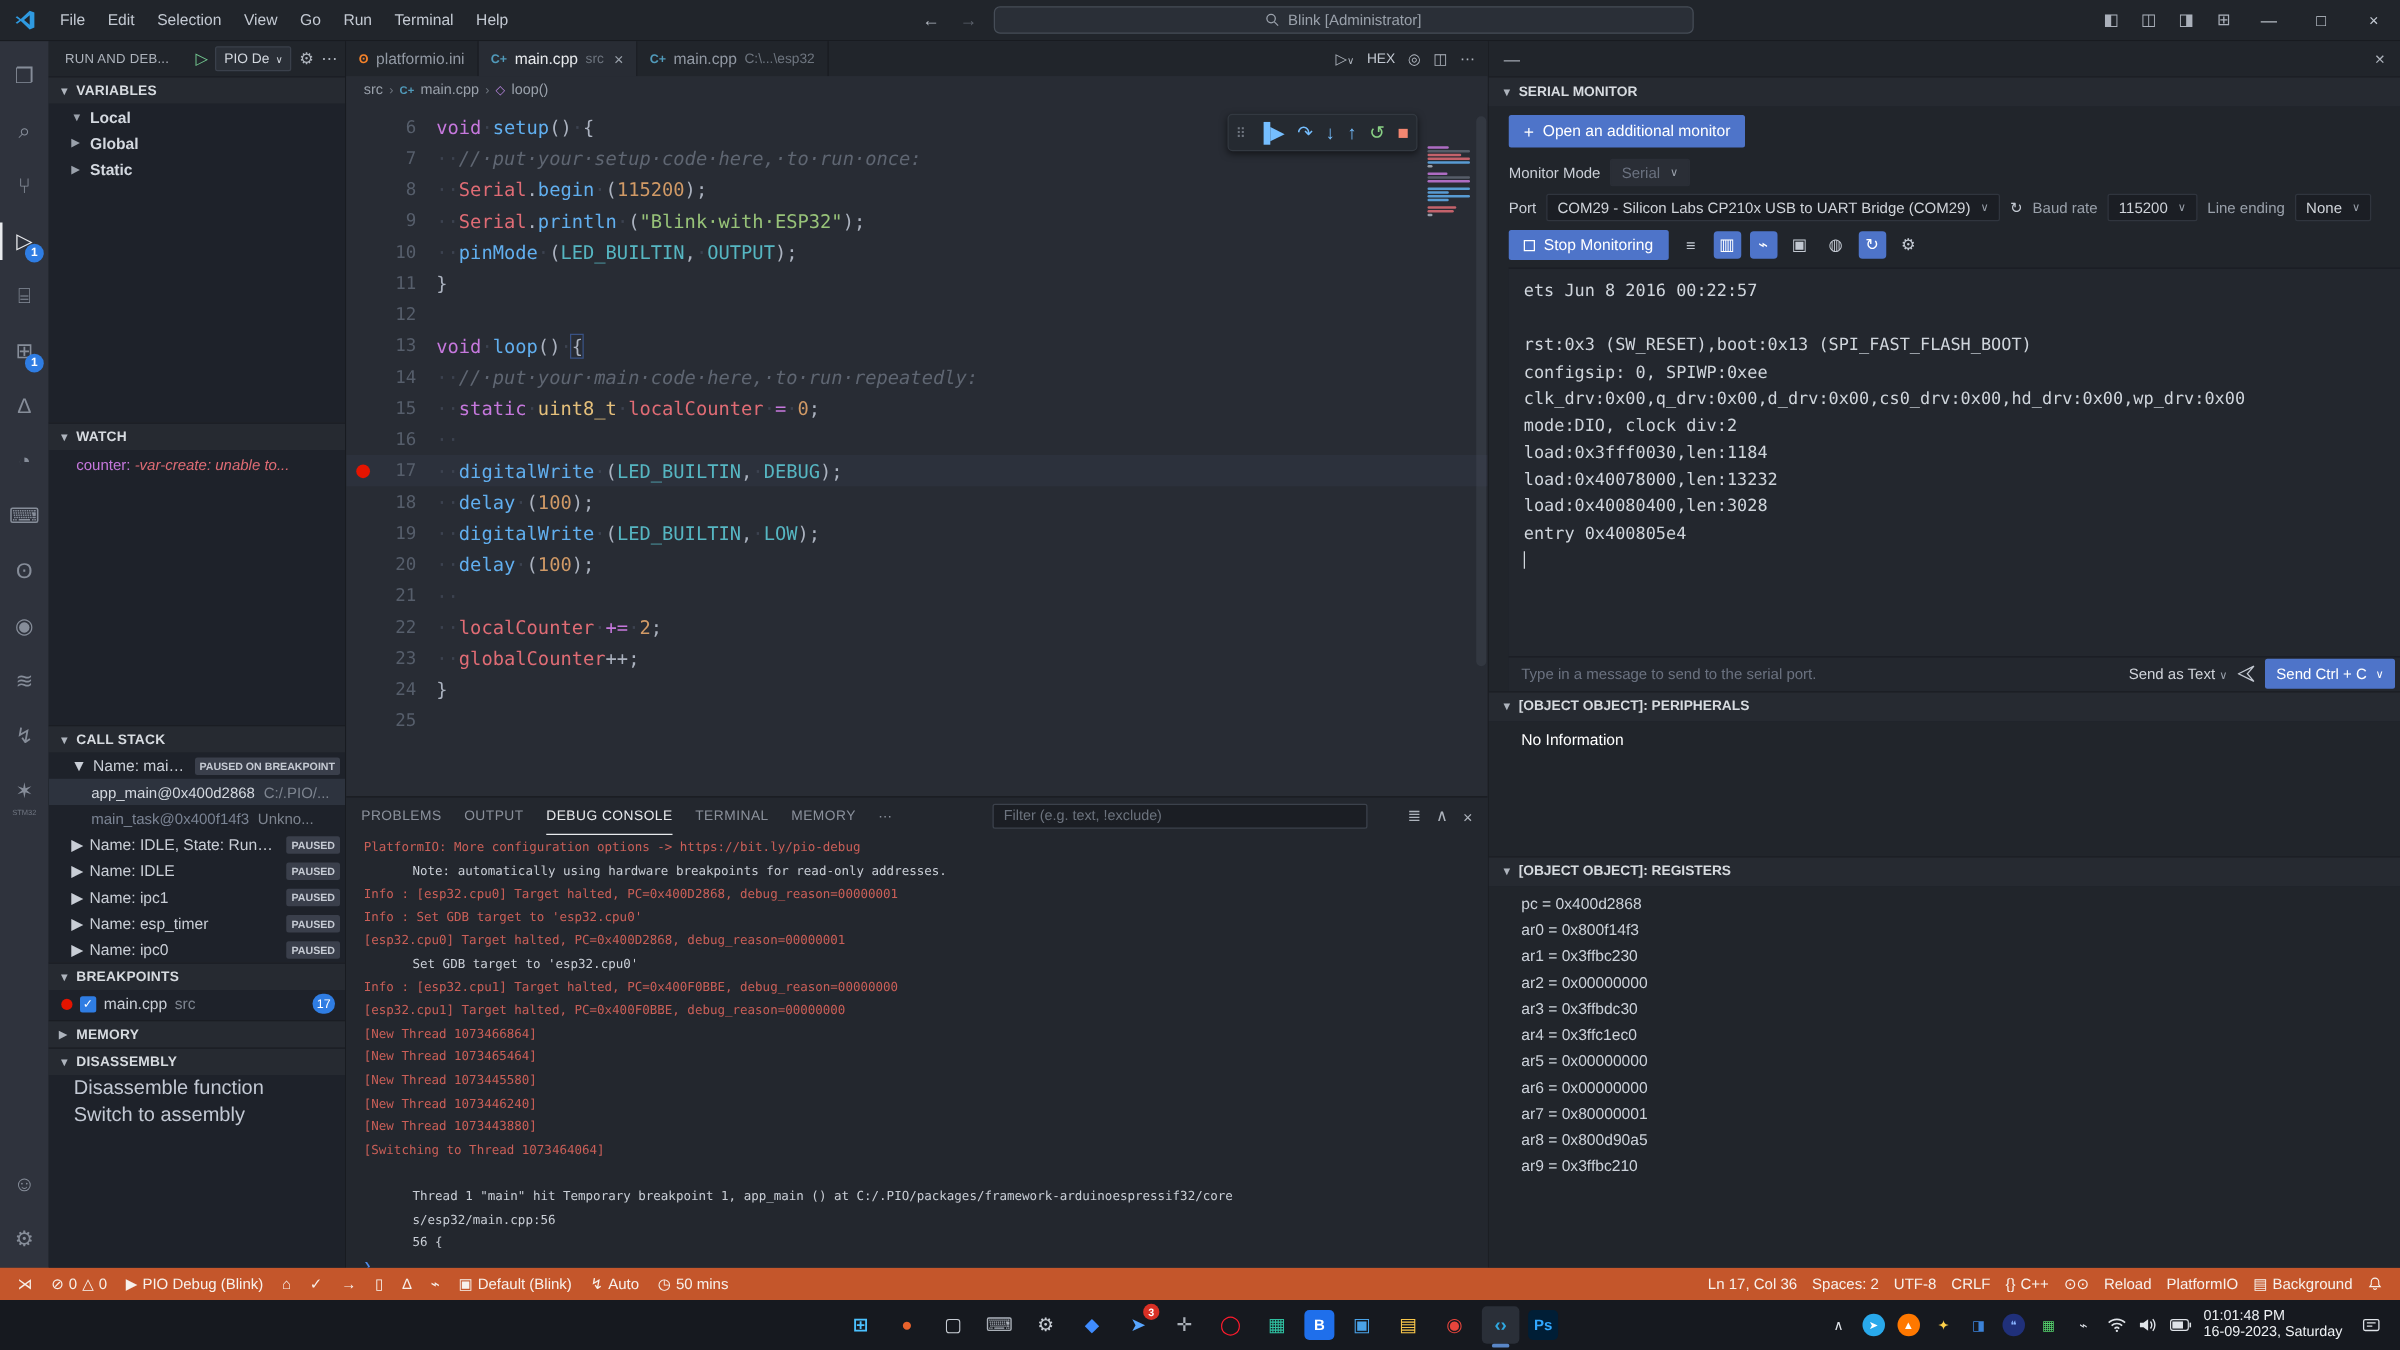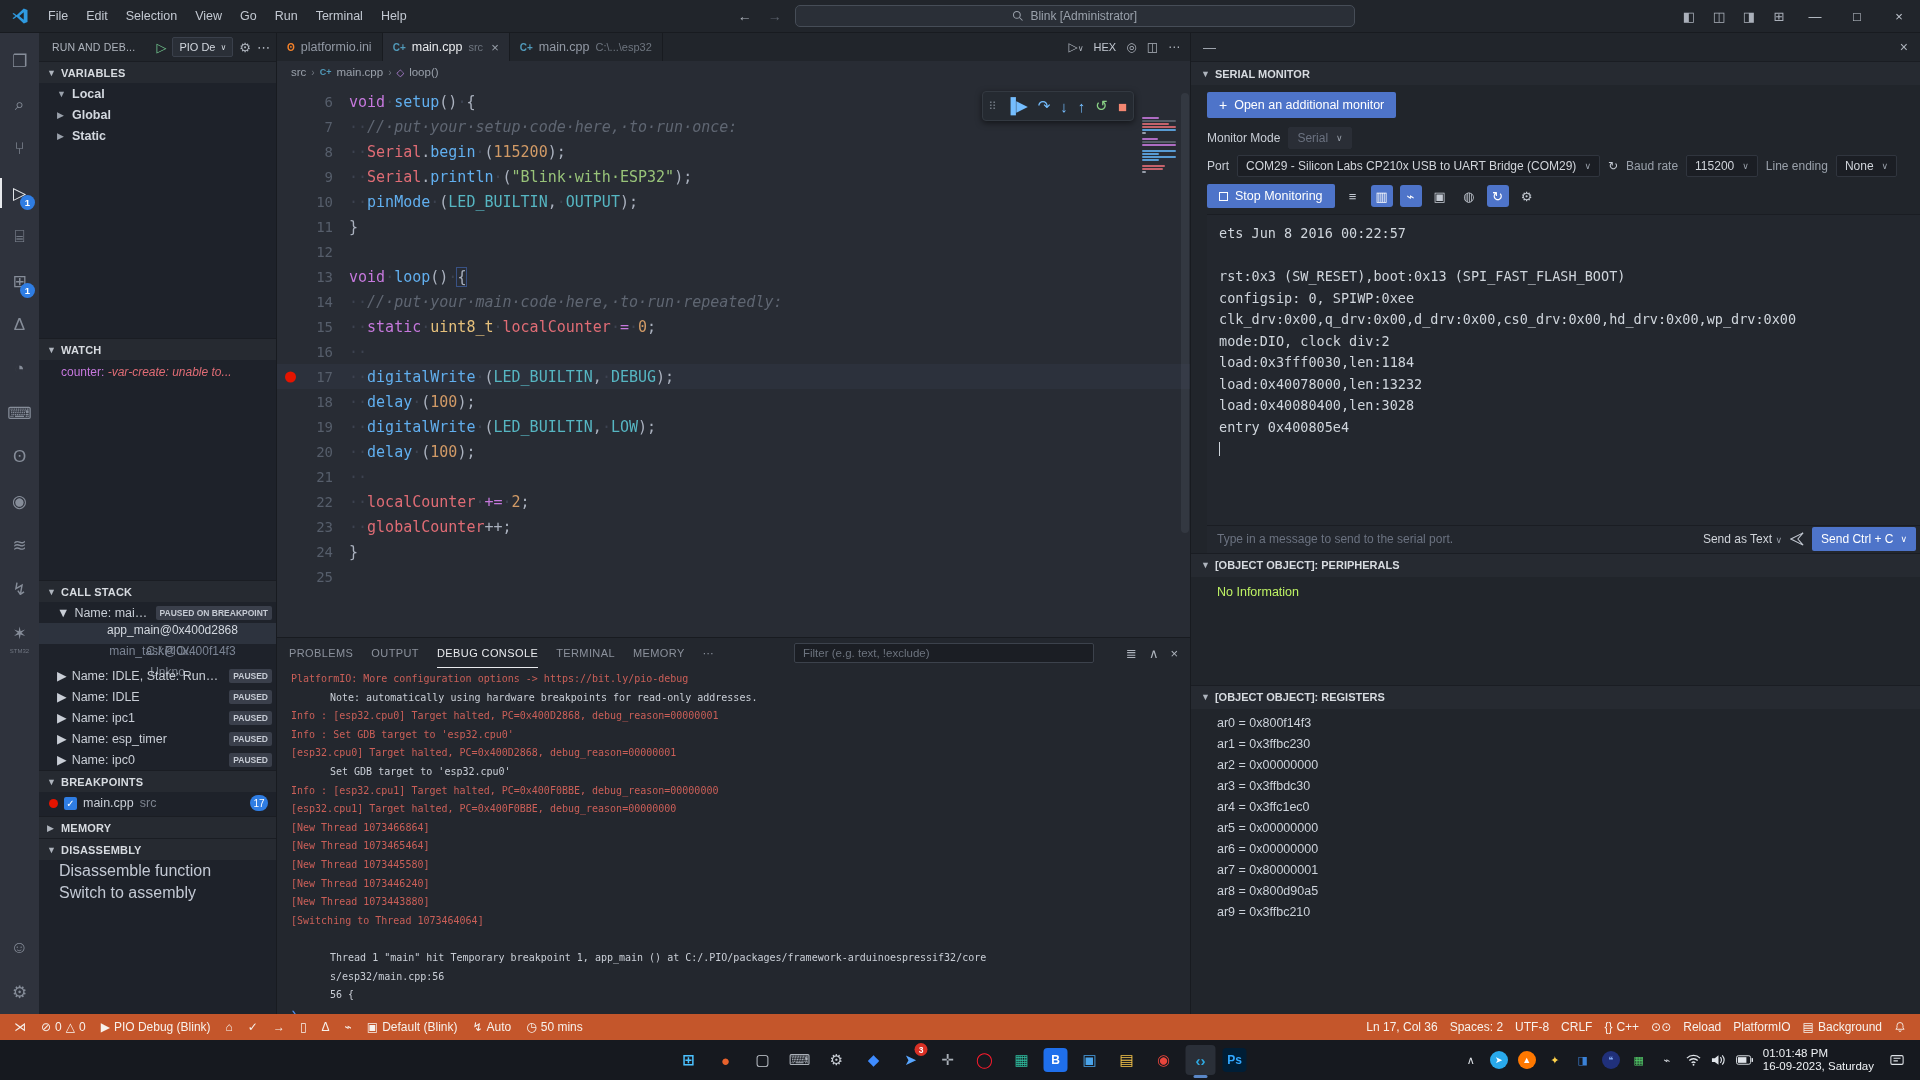--- a/index.html
+++ b/index.html
@@ -46,21 +46,21 @@
   .sect-body{ background:#1e222a; overflow:hidden;}
   .tree-row{ height:21px; display:flex; align-items:center; gap:5px; padding:0 8px 0 18px; font-size:12.5px; color:#c9ced6;}
   .tree-row .chev{ font-size:9px; color:#9aa1ab; width:10px;}
   .tree-row b{ font-weight:bold; color:#d3d8df;}
   .watch-line{ padding:5px 8px 0 22px; font-size:12px; white-space:nowrap; overflow:hidden;}
   .watch-name{ color:#c678dd;}
   .watch-err{ color:#e06c75; font-style:italic;}
   .cs-row{ height:21px; display:flex; align-items:center; gap:5px; padding:0 4px 0 18px; font-size:12.5px; white-space:nowrap;}
   .cs-row .lbl{ overflow:hidden; text-overflow:ellipsis; flex:1;}
   .badge{ background:#3a3f4b; color:#c5cad3; font-size:8.5px; padding:2px 4px; border-radius:2px; white-space:nowrap; font-weight:bold;}
-  .frame-row{ height:21px; display:flex; align-items:center; gap:7px; padding:0 4px 0 34px; font-size:12px; white-space:nowrap;flex-direction:column;}
+  .frame-row{ height:21px; display:flex; align-items:center; gap:7px; padding:0 4px 0 34px; font-size:12px; white-space:nowrap;}
   .frame-row.sel{ background:#2d333e;}
   .frame-name{ color:#d3d8df;}
   .frame-name.dim{ color:#7b8494;}
   .frame-path{ color:#7d848f;}
   .bp-row{ height:22px; display:flex; align-items:center; gap:6px; padding:0 8px 0 10px; font-size:12.5px;}
   .bp-dot{ width:9px; height:9px; border-radius:50%; background:#e51400;}
   .bp-check{ width:13px; height:13px; background:#2f7de3; border-radius:2px; color:#fff; font-size:10px;
     display:flex; align-items:center; justify-content:center;}
   .bp-line-badge{ margin-left:auto; background:#2f7de3; color:#fff; min-width:18px; height:16px; border-radius:9px;
     font-size:10px; display:flex; align-items:center; justify-content:center;}
@@ -132,21 +132,21 @@
   .tool-ic{ width:22px; height:22px; display:flex; align-items:center; justify-content:center; border-radius:3px;
     color:#c3c9d2; font-size:13px;}
   .tool-ic.blue{ background:#4e74c9; color:#fff;}
   .serial-out{ flex:1; background:#23272e; margin-left:16px; padding:8px 0 0 12px; font-family:"DejaVu Sans Mono",monospace;
     font-size:13.5px; line-height:21.5px; color:#cfd5dc; overflow:hidden; border-top:1px solid #1a1d23;}
   .caret{ display:inline-block; width:1px; height:14px; background:#cfd5dc; vertical-align:middle;}
   .send-row{ height:28px; display:flex; align-items:center; background:#23272e; margin-left:16px; border-top:1px solid #1a1d23;}
   .send-input{ flex:1; color:#6b7280; font-size:12px; padding-left:10px;}
   .send-right{ display:flex; align-items:center; gap:8px; padding-right:4px; color:#d0d4da; font-size:12px;}
   .send-ctrlc{ background:#4e74c9; color:#fff; height:24px; display:flex; align-items:center; gap:7px; padding:0 9px; font-size:12px; border-radius:2px;}
-  .rp-info{ padding:8px 0 0 26px; font-size:12.5px; color:#bef264;}
+  .rp-info{ padding:8px 0 0 26px; font-size:12.5px; color:#ffffff;}
   .reg-row{ height:21px; display:flex; align-items:center; padding-left:26px; font-size:12.5px; color:#ccd2da;}
 
   
   .statusbar{ height:26px; background:#c4562b; display:flex; align-items:center; color:#f7f1ec; font-size:12px; padding:0 8px; gap:3px;}
   .sb-item{ display:flex; align-items:center; gap:4px; padding:0 6px; height:26px; white-space:nowrap;}
   .sb-right{ margin-left:auto; display:flex; align-items:center;}
   .sb-ic{ font-size:12px;}
 
   
   .taskbar{ height:40px; background:#16191f; display:flex; align-items:center; position:relative;}
@@ -645,20 +645,21 @@
         <span>[OBJECT OBJECT]: PERIPHERALS</span>
       </div>
       <div style="height:108px;background:#21252b;">
         <div class="rp-info">No Information</div>
       </div>
       <div class="rp-hdr">
         <span class="chev">▼</span>
         <span>[OBJECT OBJECT]: REGISTERS</span>
       </div>
       <div style="flex:1;background:#21252b;padding-top:4px;" id="registers">
+          <div class="reg-row">pc = 0x400d2868</div>
           <div class="reg-row">ar0 = 0x800f14f3</div>
           <div class="reg-row">ar1 = 0x3ffbc230</div>
           <div class="reg-row">ar2 = 0x00000000</div>
           <div class="reg-row">ar3 = 0x3ffbdc30</div>
           <div class="reg-row">ar4 = 0x3ffc1ec0</div>
           <div class="reg-row">ar5 = 0x00000000</div>
           <div class="reg-row">ar6 = 0x00000000</div>
           <div class="reg-row">ar7 = 0x80000001</div>
           <div class="reg-row">ar8 = 0x800d90a5</div>
           <div class="reg-row">ar9 = 0x3ffbc210</div>

